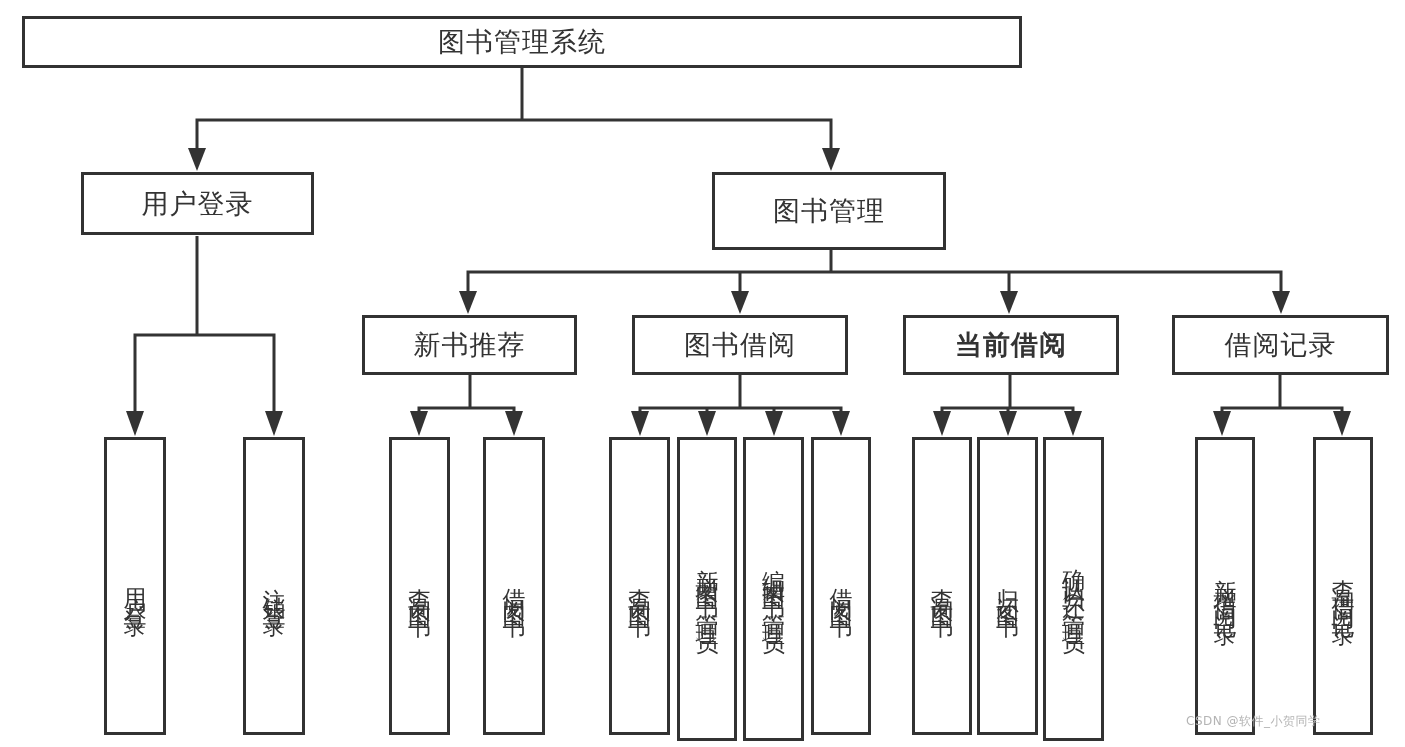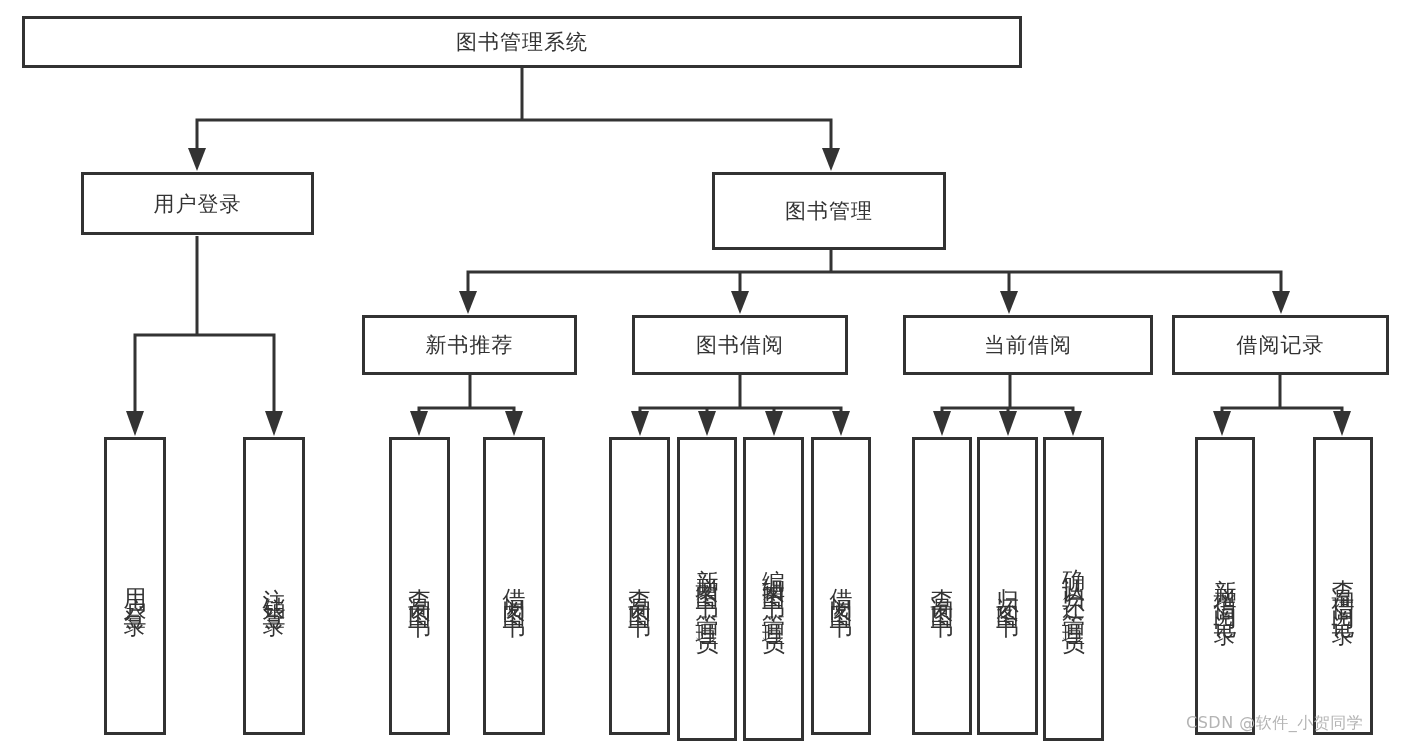--- a/index.html
+++ b/index.html
@@ -26,36 +26,36 @@
     box-sizing: border-box;
     border: 3px solid #323232;
     background: #ffffff;
     color: #333333;
     display: flex;
     align-items: center;
     justify-content: center;
     text-align: center;
   }
   .hbox {
-    font-size: 21px;
+    font-size: 27px;
     letter-spacing: 1px;
     text-align: right;
   }
   .vbox {
     writing-mode: vertical-rl;
     text-orientation: mixed;
     font-size: 23px;
     letter-spacing: 9px;
     line-height: 1;
     padding-top: 4px;
   }
   .watermark {
     position: absolute;
     color: #b4b4b4;
-    font-size: 16px;
+    font-size: 12px;
     white-space: nowrap;
     letter-spacing: 0.5px;
     z-index: 5;
   }
 </style>
 </head>
 <body>
 
 <div class="canvas">
 
@@ -111,21 +111,21 @@
     </g>
   </svg>
 
   <div class="node hbox" style="left:22px; top:16px; width:1000px; height:52px;">图书管理系统</div>
 
   <div class="node hbox" style="left:81px; top:172px; width:233px; height:63px;">用户登录</div>
   <div class="node hbox" style="left:712px; top:172px; width:234px; height:78px;">图书管理</div>
 
   <div class="node hbox" style="left:362px; top:315px; width:215px; height:60px;">新书推荐</div>
   <div class="node hbox" style="left:632px; top:315px; width:216px; height:60px;">图书借阅</div>
-  <div class="node hbox" style="left:903px; top:315px; width:250px; height:60px;">当前借阅</div>
+  <div class="node hbox" style="left:903px; top:315px; width:216px; height:60px;font-weight:bold;">当前借阅</div>
   <div class="node hbox" style="left:1172px; top:315px; width:217px; height:60px;">借阅记录</div>
 
   <div class="node vbox" style="left:104px; top:437px; width:62px; height:298px;">用户登录</div>
   <div class="node vbox" style="left:243px; top:437px; width:62px; height:298px;">注销登录</div>
 
   <div class="node vbox" style="left:389px; top:437px; width:61px; height:298px;">查询图书</div>
   <div class="node vbox" style="left:483px; top:437px; width:62px; height:298px;">借阅图书</div>
 
   <div class="node vbox" style="left:609px; top:437px; width:61px; height:298px;">查询图书</div>
   <div class="node vbox" style="left:677px; top:437px; width:60px; height:304px;">新增图书（管理员）</div>

